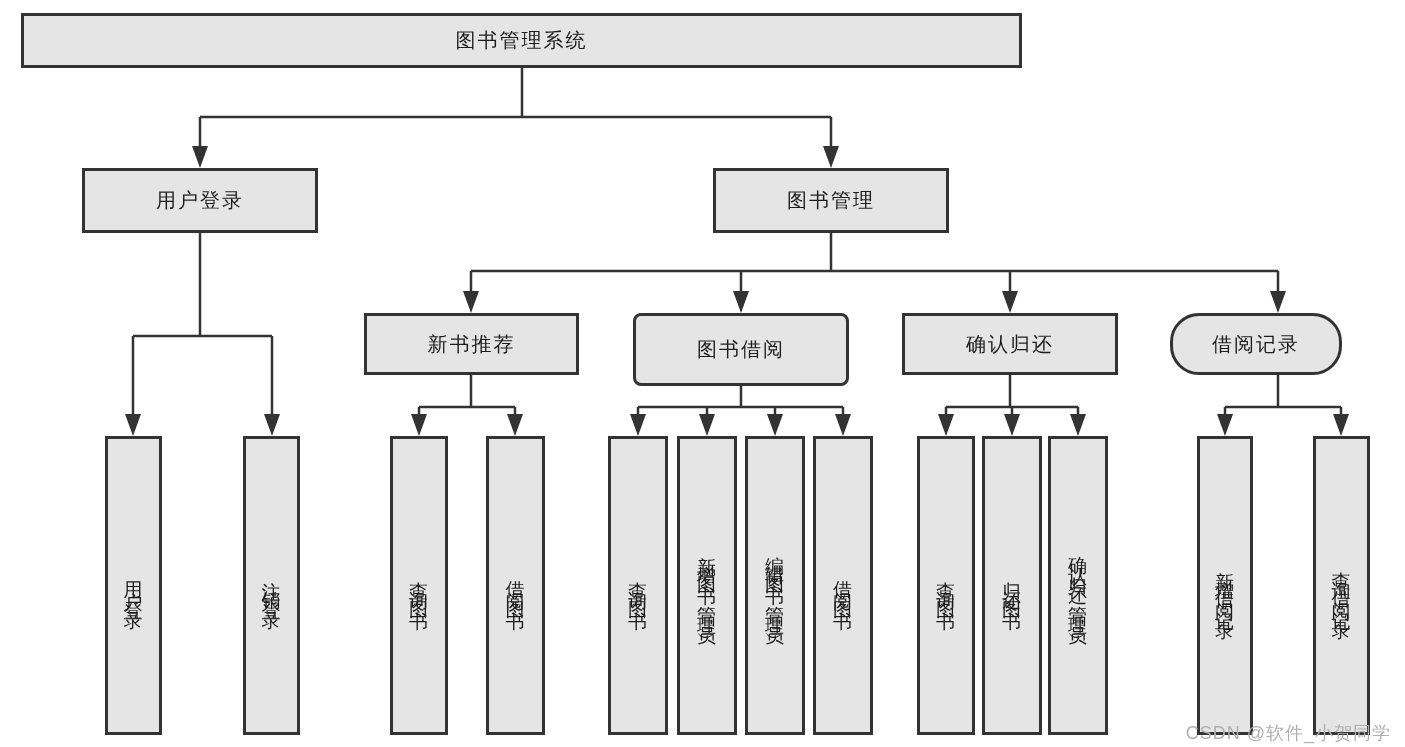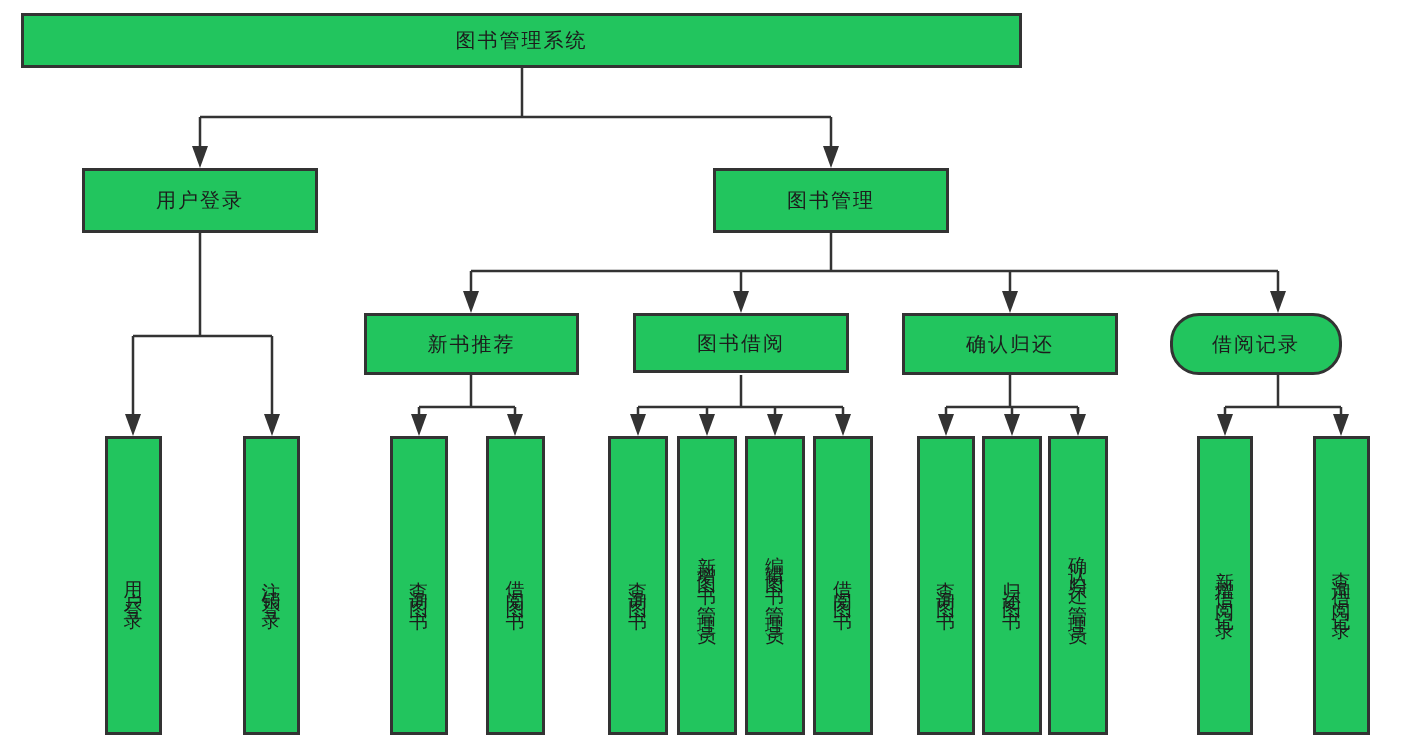--- a/index.html
+++ b/index.html
@@ -18,21 +18,21 @@
   .wires {
     position: absolute;
     left: 0; top: 0;
     width: 1405px;
     height: 747px;
     pointer-events: none;
   }
   .box {
     position: absolute;
     box-sizing: border-box;
-    background: #22c55e;
+    background: #e5e5e5;
     border: 3px solid #333333;
     display: flex;
     align-items: center;
     justify-content: center;
     color: #1c1c1c;
     z-index: 2;
   }
   .box.h span {
     font-size: 20px;
     letter-spacing: 2px;
@@ -113,21 +113,21 @@
   <div class="box h" style="left:82px; top:168px; width:236px; height:65px;">
     <span>用户登录</span>
   </div>
   <div class="box h" style="left:364px; top:313px; width:215px; height:62px;">
     <span>新书推荐</span>
   </div>
 
   <div class="box h" style="left:713px; top:168px; width:236px; height:65px;">
     <span>图书管理</span>
   </div>
-  <div class="box h" style="left:633px; top:313px; width:216px; height:60px;">
+  <div class="box h" style="left:633px; top:313px; width:216px; height:73px;border-radius:8px;">
     <span>图书借阅</span>
   </div>
   <div class="box h" style="left:902px; top:313px; width:216px; height:62px;">
     <span>确认归还</span>
   </div>
   <div class="box h" style="left:1170px; top:313px; width:172px; height:62px;border-radius:29px;">
     <span>借阅记录</span>
   </div>
 
   <div class="box v" style="left:105px; top:436px; width:57px; height:299px;">
@@ -167,14 +167,15 @@
     <span>确认归还（管理员）</span>
   </div>
 
   <div class="box v" style="left:1197px; top:436px; width:56px; height:299px;">
     <span>新增借阅记录</span>
   </div>
   <div class="box v" style="left:1313px; top:436px; width:57px; height:299px;">
     <span>查询借阅记录</span>
   </div>
 
+  <div class="watermark">CSDN @软件_小贺同学</div>
 
 </div>
 
 </body></html>

